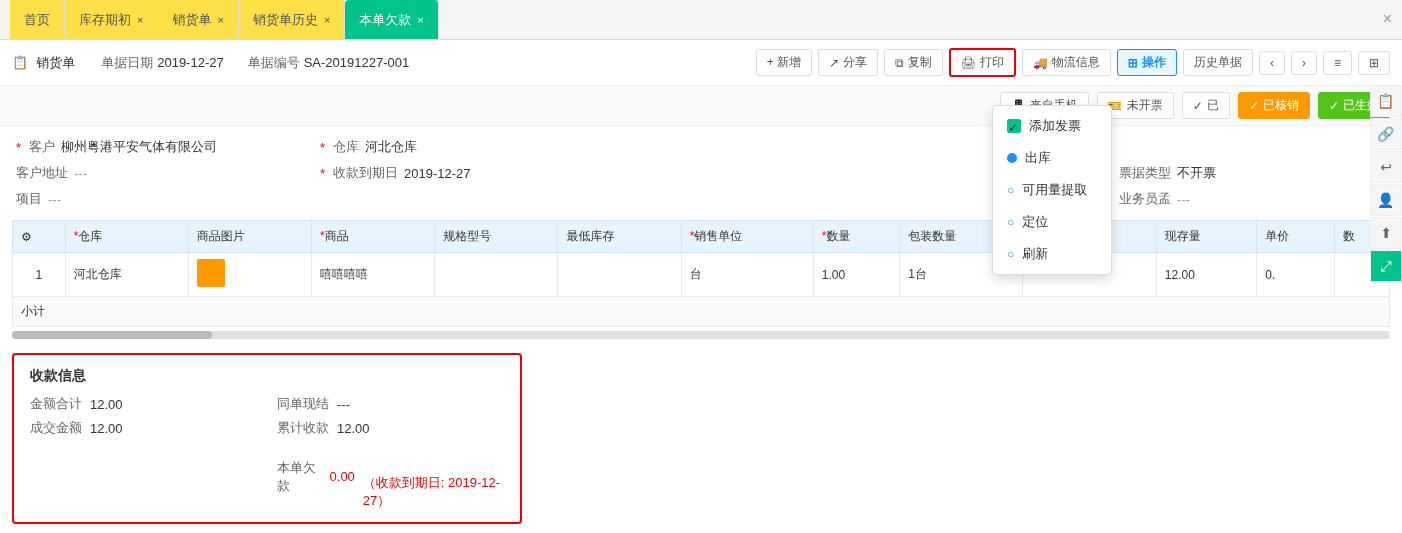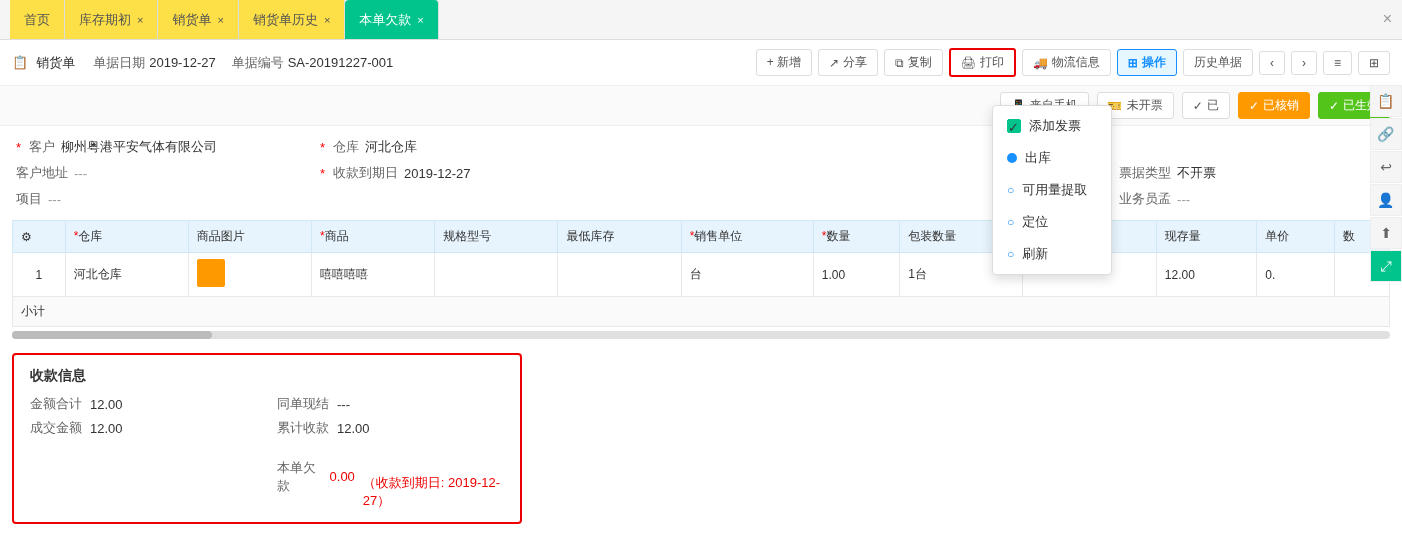--- a/index.html
+++ b/index.html
@@ -26,21 +26,21 @@
     .main { background: #fff; min-height: 493px; display: flex; flex-direction: column; }
 
     
     .toolbar {
       display: flex; align-items: center; padding: 8px 12px;
       border-bottom: 1px solid #eee; background: #fff; gap: 8px;
     }
     .doc-title { display: flex; align-items: center; gap: 8px; color: #333; }
     .doc-meta { display: flex; align-items: center; gap: 16px; margin-left: 10px; font-size: 13px; }
     .doc-meta-item { display: flex; align-items: center; gap: 4px; }
-    .doc-meta-label { color: #666; }
+    .doc-meta-label { color: #666; margin-left: 8px; }
     .doc-meta-value { color: #333; }
 
     .toolbar-actions { margin-left: auto; display: flex; align-items: center; gap: 6px; }
     .btn {
       display: inline-flex; align-items: center; gap: 4px;
       padding: 4px 10px; border-radius: 3px; cursor: pointer;
       font-size: 12px; border: 1px solid #ddd; background: #fff; color: #555;
     }
     .btn-warning { background: #ff9900; color: #fff; border-color: #ff9900; }
     .btn-success { background: #52c41a; color: #fff; border-color: #52c41a; }

